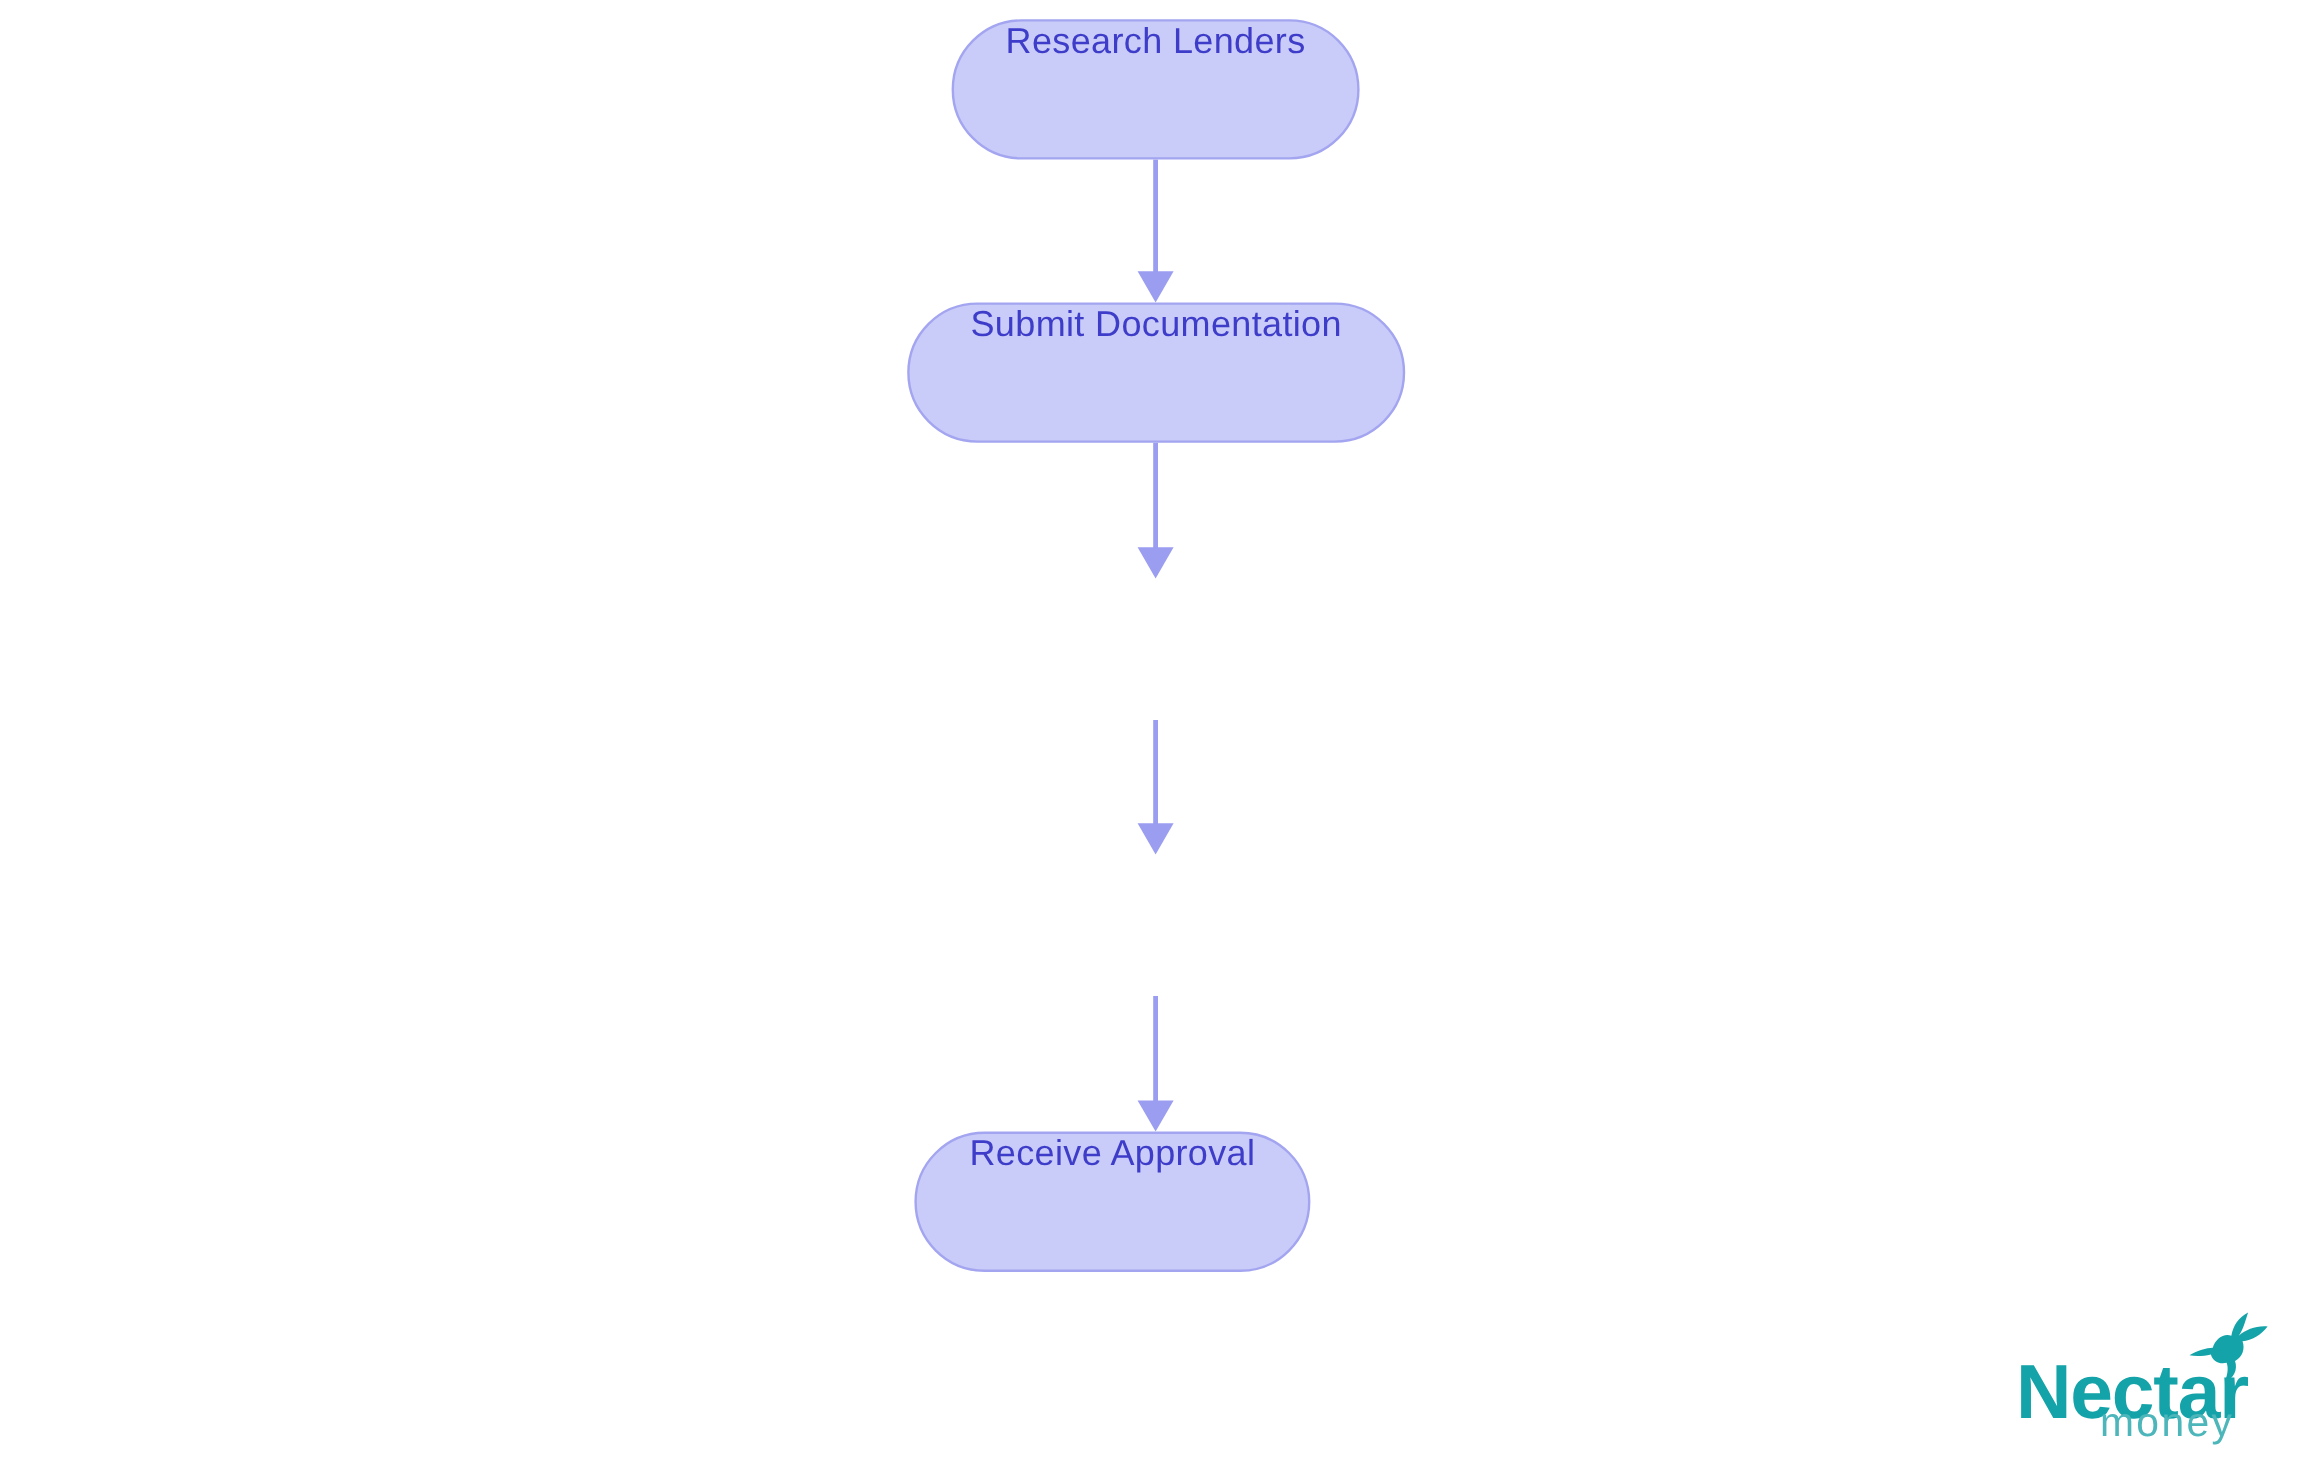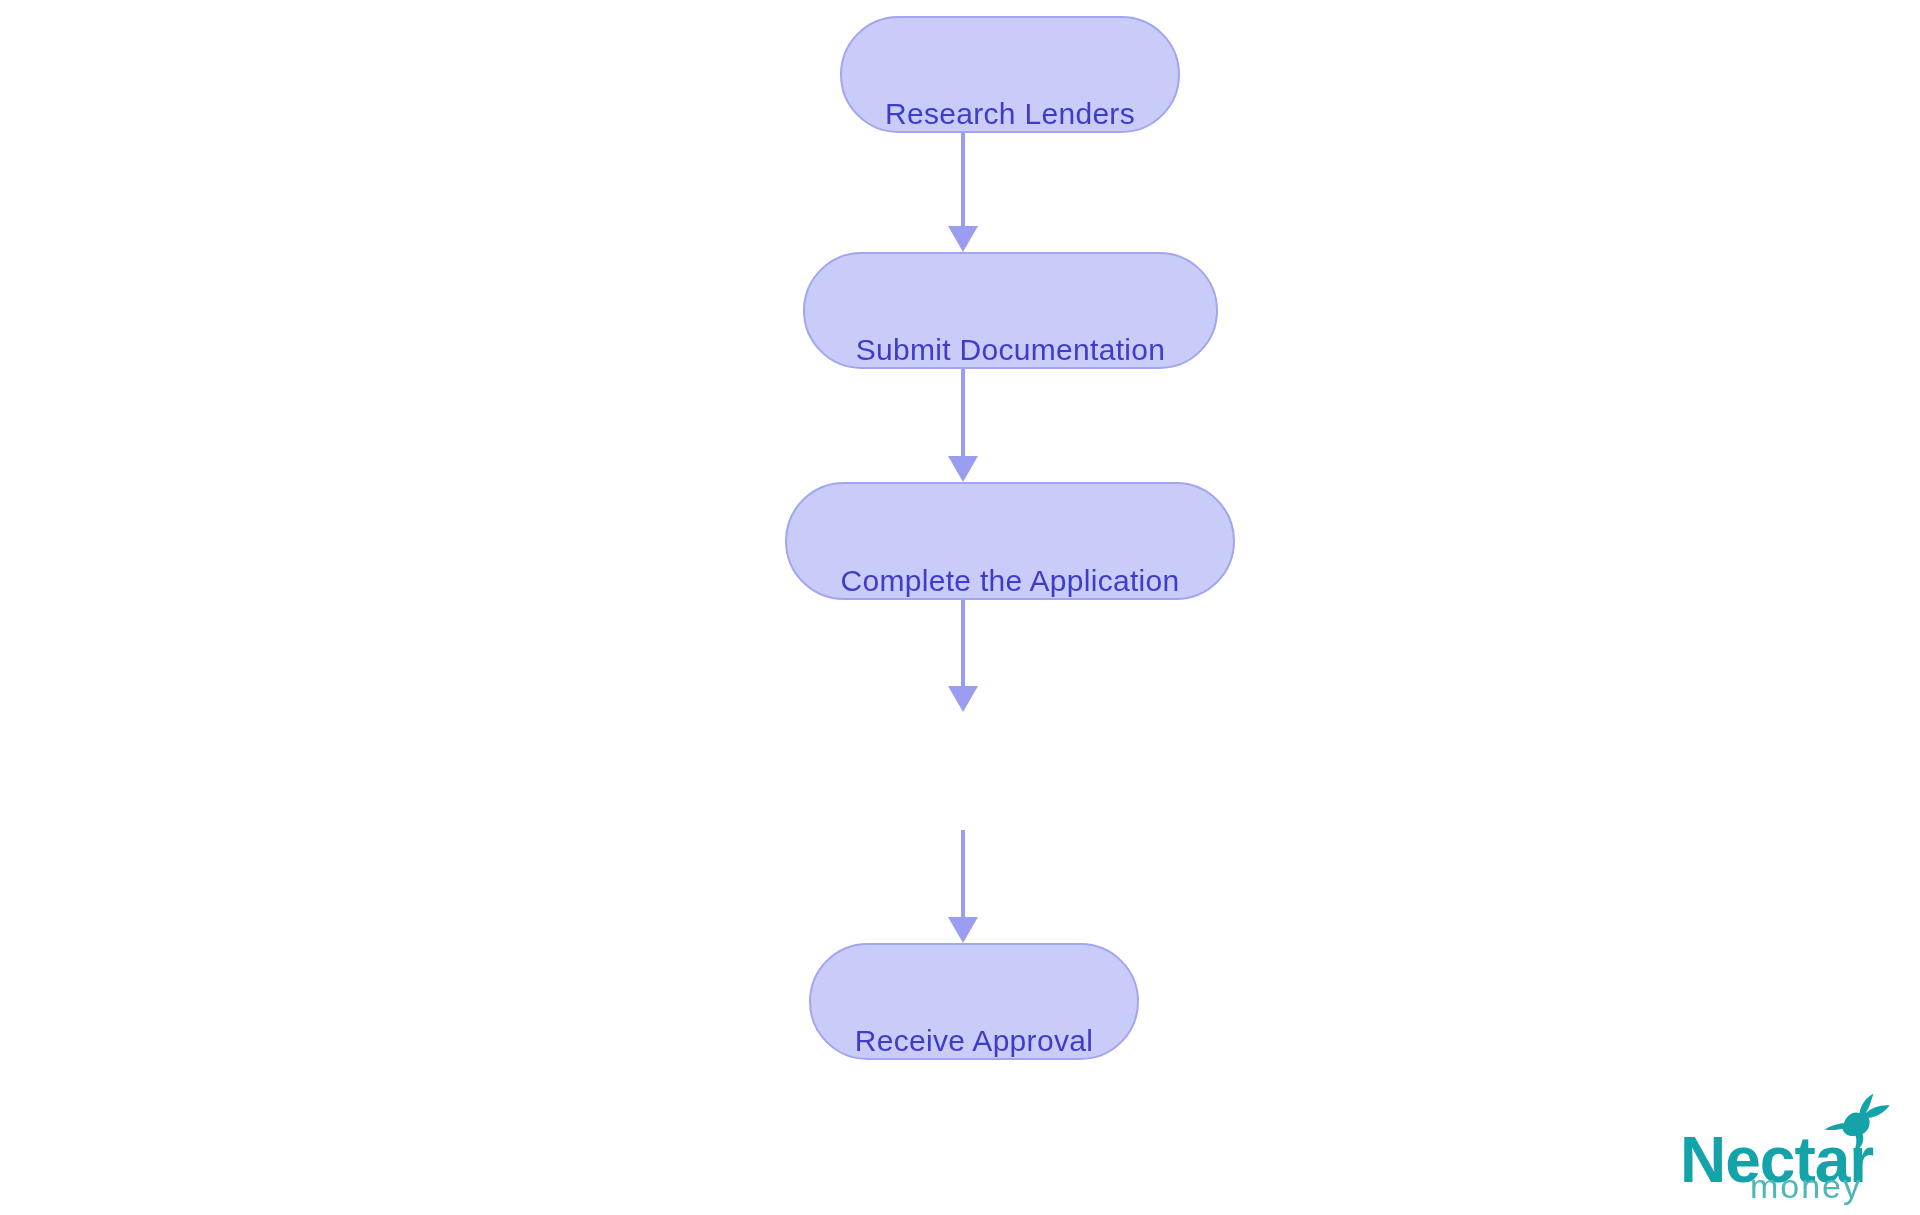--- a/index.html
+++ b/index.html
@@ -18,30 +18,29 @@
     overflow: hidden;
   }
   .canvas {
     position: relative;
     width: 1920px; height: 1215px;
     background: #ffffff;
   }
   .flow-node {
     position: absolute;
     display: flex;
-    align-items: flex-end;
+    align-items: flex-start;
     justify-content: center;
     background: var(--node-fill);
     border: 2px solid var(--node-border);
     border-radius: 60px;
     color: var(--node-text);
     font-size: 30px;
     letter-spacing: 0.3px;
     white-space: nowrap;
-    margin-left: 47px;
   }
   .node-1 { left: 793px; top:  16px; width: 340px; height: 117px; }
   .node-2 { left: 756px; top: 252px; width: 415px; height: 117px; }
   .node-3 { left: 738px; top: 482px; width: 450px; height: 118px; }
   .node-4 { left: 748px; top: 712px; width: 430px; height: 118px; }
   .node-5 { left: 762px; top: 943px; width: 330px; height: 117px; }
 
   .arrow { position: absolute; left: 948px; width: 30px; }
   .arrow-1 { top: 133px; height: 119px; }
   .arrow-2 { top: 369px; height: 113px; }
@@ -98,23 +97,20 @@
 
   <div class="flow-node node-2">
     <span>Submit Documentation</span>
   </div>
 
   <div class="arrow arrow-2">
     <div class="line"></div>
     <div class="head"></div>
   </div>
 
-  <div class="flow-node node-3">
-    <span>Complete the Application</span>
-  </div>
 
   <div class="arrow arrow-3">
     <div class="line"></div>
     <div class="head"></div>
   </div>
 
 
   <div class="arrow arrow-4">
     <div class="line"></div>
     <div class="head"></div>

